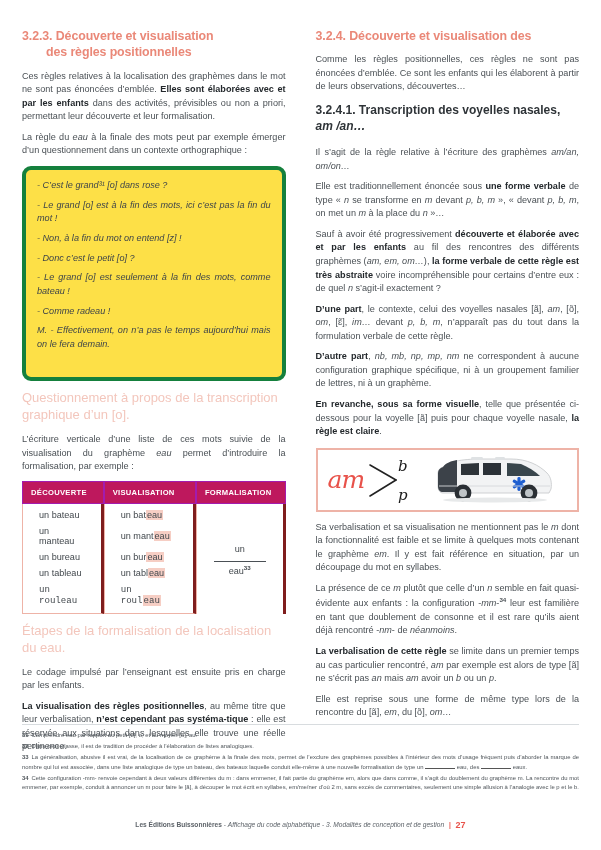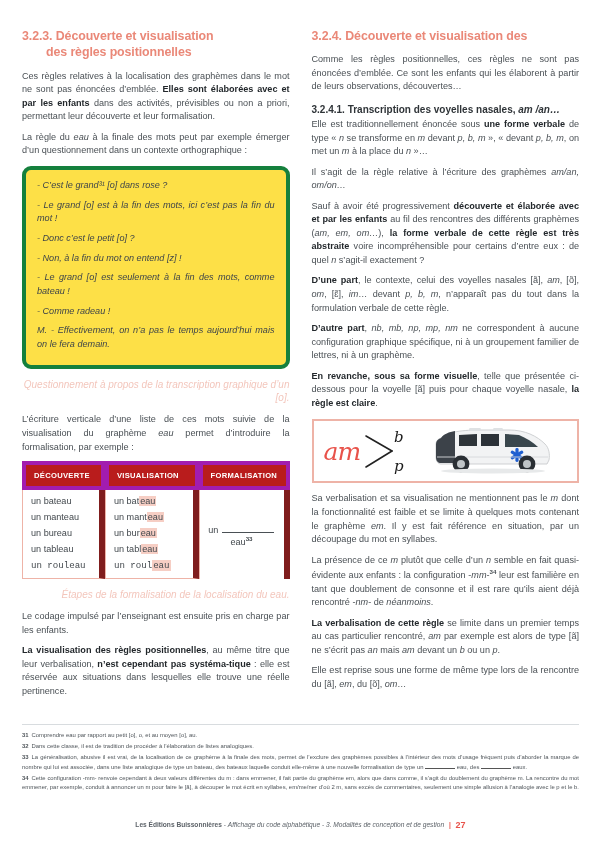--- a/index.html
+++ b/index.html
@@ -13,41 +13,41 @@
     overflow: hidden;
   }
   .page {
     position: relative;
     width: 601px;
     height: 850px;
     padding: 28px 22px 0 22px;
   }
   .columns {
     display: flex;
-    gap: 22px;
+    gap: 30px;
     height: 690px;
   }
   .col { width: 272px; }
 
   h2.section-title {
     color: #ea8878;
     font-size: 12.4px;
     font-weight: bold;
     line-height: 1.32;
     margin: 0 0 9px 0;
     letter-spacing: -0.1px;
   }
   h2.section-title .l2 { display:block; padding-left: 24px; }
   h2.section-title.right .l2 { padding-left: 26px; }
 
   h3.sub-title {
-    font-size: 10px;
+    font-size: 12px;
     font-weight: bold;
     color: #2f3438;
-    margin: 9px 0 2px 0;
+    margin: 9px 0 12px 0;
     line-height: 1.3;
   }
 
   p.body {
     font-size: 9.1px;
     line-height: 1.49;
     margin: 0 0 7px 0;
     text-align: justify;
     color: #4a5055;
   }
@@ -65,54 +65,53 @@
     margin: 8px 0 0 0;
   }
   .dialog-box p {
     font-size: 9.1px;
     line-height: 1.5;
     margin: 0 0 6px 0;
     font-style: italic;
     text-align: justify;
     color: #3f4549;
   }
-  .dialog-box p:last-child { margin-bottom: 4px; }
+  .dialog-box p:last-child { margin-bottom: 16px; }
 
   .caption {
     color: #f3c6bc;
-    font-size: 10px;
-    font-style: italic;
-    text-align: right;
+    font-size: 13px;
+    text-align: left;
     margin: 9px 0 9px 0;
     line-height: 1.3;
   }
 
   
   table.formal {
     border-collapse: separate;
     border-spacing: 0;
     width: 100%;
     margin-top: 6px;
     table-layout: fixed;
   }
   table.formal th {
-    background: #b91c1c;
+    background: #be185d;
     color: #ffffff;
     font-size: 7.6px;
     font-weight: bold;
     letter-spacing: 0.3px;
     text-align: left;
     padding: 6px 7px 6px 8px;
-    border: 4px solid #a21caf;
+    border: 1px solid #a21caf;
   }
   table.formal td {
     border-left: 1px solid #eeb3a7;
-    border-right: 6px solid #7f1d1d;
+    border-right: 3px solid #7f1d1d;
     font-size: 9.1px;
-    padding: 3px 8px;
+    padding: 3px 16px;
     color: #42484d;
     vertical-align: middle;
   }
   table.formal tr.last td { border-bottom: 1px solid #eeb3a7; padding-bottom: 7px; font-family: Liberation Mono, monospace; }
   table.formal tr.first td { padding-top: 6px; }
   .hl { background: #f6cec4; padding: 0 1px; }
   td.form-cell { text-align: center; font-size: 9.1px; }
   .blank-line { display:inline-block; border-bottom: 1px solid #4a5055; width: 52px; height: 8px; margin: 0 1px; }
 
   
@@ -167,22 +166,22 @@
         <span class="l2">des règles positionnelles</span>
       </h2>
 
       <p class="body"><span>Ces règles relatives à la localisation des graphèmes dans le mot ne sont pas énoncées d’emblée. </span><b>Elles sont élaborées avec et par les enfants</b><span> dans des activités, prévisibles ou non a priori, permettant leur découverte et leur formalisation.</span></p>
 
       <p class="body"><span>La règle du </span><i>eau</i><span> à la finale des mots peut par exemple émerger d’un questionnement dans un contexte orthographique :</span></p>
 
       <div class="dialog-box">
         <p>- C’est le grand³¹ [o] dans rose ?</p>
         <p>- Le grand [o] est à la fin des mots, ici c’est pas la fin du mot !</p>
+        <p>- Non, à la fin du mot on entend [z] !</p>
         <p>- Donc c’est le petit [o] ?</p>
-        <p>- Non, à la fin du mot on entend [z] !</p>
         <p>- Le grand [o] est seulement à la fin des mots, comme bateau !</p>
         <p>- Comme radeau !</p>
         <p>M. - Effectivement, on n’a pas le temps aujourd’hui mais on le fera demain.</p>
       </div>
 
       <div class="caption">Questionnement à propos de la transcription graphique d’un [o].</div>
 
       <p class="body"><span>L’écriture verticale d’une liste de ces mots suivie de la visualisation du graphème </span><i>eau</i><span> permet d’introduire la formalisation, par exemple :</span></p>
 
       <table class="formal">
@@ -228,23 +227,23 @@
     <div class="col">
 
       <h2 class="section-title right">
         <span>3.2.4. Découverte et visualisation des</span>
       </h2>
 
       <p class="body">Comme les règles positionnelles, ces règles ne sont pas énoncées d’emblée. Ce sont les enfants qui les élaborent à partir de leurs observations, découvertes…</p>
 
       <h3 class="sub-title"><span>3.2.4.1. Transcription des voyelles nasales, </span><i>am /an…</i></h3>
 
+      <p class="body"><span>Il s’agit de la règle relative à l’écriture des graphèmes </span><i>am/an, om/on…</i></p>
+
       <p class="body"><span>Elle est traditionnellement énoncée sous </span><b>une forme verbale</b><span> de type « </span><i>n</i><span> se transforme en </span><i>m</i><span> devant </span><i>p, b, m</i><span> », « devant </span><i>p, b, m</i><span>, on met un </span><i>m</i><span> à la place du </span><i>n</i><span> »…</span></p>
-
-      <p class="body"><span>Il s’agit de la règle relative à l’écriture des graphèmes </span><i>am/an, om/on…</i></p>
 
       <p class="body"><span>Sauf à avoir été progressivement </span><b>découverte et élaborée avec et par les enfants</b><span> au fil des rencontres des différents graphèmes (</span><i>am, em, om…</i><span>), </span><b>la forme verbale de cette règle est très abstraite</b><span> voire incompréhensible pour certains d’entre eux : de quel </span><i>n</i><span> s’agit-il exactement ?</span></p>
 
       <p class="body"><b>D’une part</b><span>, le contexte, celui des voyelles nasales [ã], </span><i>am</i><span>, [õ], </span><i>om</i><span>, [ɛ̃], </span><i>im…</i><span> devant </span><i>p, b, m</i><span>, n’apparaît pas du tout dans la formulation verbale de cette règle.</span></p>
 
       <p class="body"><b>D’autre part</b><span>, </span><i>nb, mb, np, mp, nm</i><span> ne correspondent à aucune configuration graphique spécifique, ni à un groupement familier de lettres, ni à un graphème.</span></p>
 
       <p class="body"><b>En revanche, sous sa forme visuelle</b><span>, telle que présentée ci-dessous pour la voyelle [ã] puis pour chaque voyelle nasale, </span><b>la règle est claire</b><span>.</span></p>
 
       <div class="illus-box">
@@ -289,21 +288,21 @@
 
             <ellipse cx="62" cy="47" rx="52" ry="2.4" fill="#e7e9ea"></ellipse>
           </svg>
         </div>
       </div>
 
       <p class="body"><span>Sa verbalisation et sa visualisation ne mentionnent pas le </span><i>m</i><span> dont la fonctionnalité est faible et se limite à quelques mots contenant le graphème </span><i>em</i><span>. Il y est fait référence en situation, par un découpage du mot en syllabes.</span></p>
 
       <p class="body"><span>La présence de ce </span><i>m</i><span> plutôt que celle d’un </span><i>n</i><span> semble en fait quasi-évidente aux enfants : la configuration -</span><i>mm</i><span>-</span><sup>34</sup><span> leur est familière en tant que doublement de consonne et il est rare qu’ils aient déjà rencontré -</span><i>nm</i><span>- de </span><i>néanmoins</i><span>.</span></p>
 
-      <p class="body"><b>La verbalisation de cette règle</b><span> se limite dans un premier temps au cas particulier rencontré, </span><i>am</i><span> par exemple est alors de type [ã] ne s’écrit pas </span><i>an</i><span> mais </span><i>am</i><span> devant un </span><i>b</i><span> ou un </span><i>p</i><span>.</span></p>
+      <p class="body"><b>La verbalisation de cette règle</b><span> se limite dans un premier temps au cas particulier rencontré, </span><i>am</i><span> par exemple est alors de type [ã] ne s’écrit pas </span><i>an</i><span> mais </span><i>am</i><span> avoir un </span><i>b</i><span> ou un </span><i>p</i><span>.</span></p>
 
       <p class="body"><span>Elle est reprise sous une forme de même type lors de la rencontre du [ã], </span><i>em</i><span>, du [õ], </span><i>om…</i></p>
     </div>
   </div>
 
   <hr class="rule">
   <div class="footnotes">
     <p><span class="fn-num">31</span><span>Comprendre eau par rapport au petit [o], o, et au moyen [o], au.</span></p>
     <p><span class="fn-num">32</span><span>Dans cette classe, il est de tradition de procéder à l’élaboration de listes analogiques.</span></p>
     <p><span class="fn-num">33</span><span>La généralisation, abusive il est vrai, de la localisation de ce graphème à la finale des mots, permet de l’exclure des graphèmes possibles à l’intérieur des mots d’usage fréquent puis d’aborder la marque de nombre qui lui est associée, dans une liste analogique de type un bateau, des bateaux laquelle conduit elle-même à une nouvelle formalisation de type un </span><span class="fn-blank"></span><span> eau, des </span><span class="fn-blank"></span><span> eaux.</span></p>

